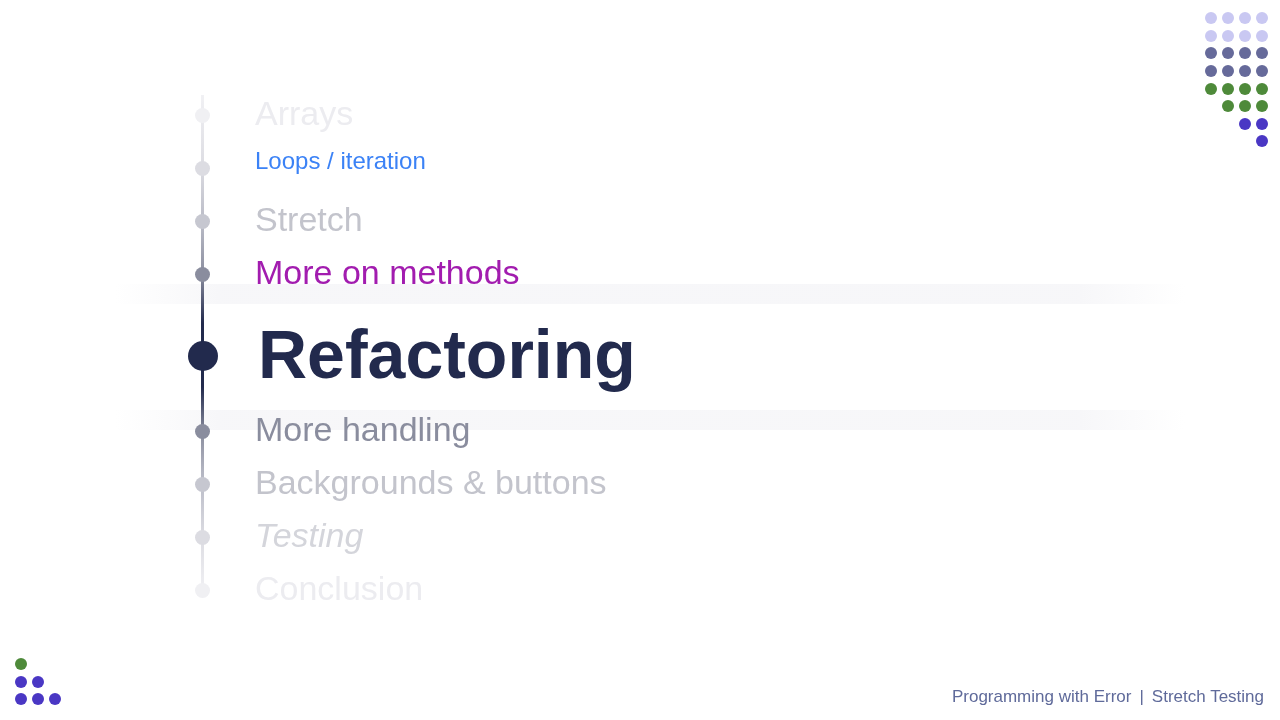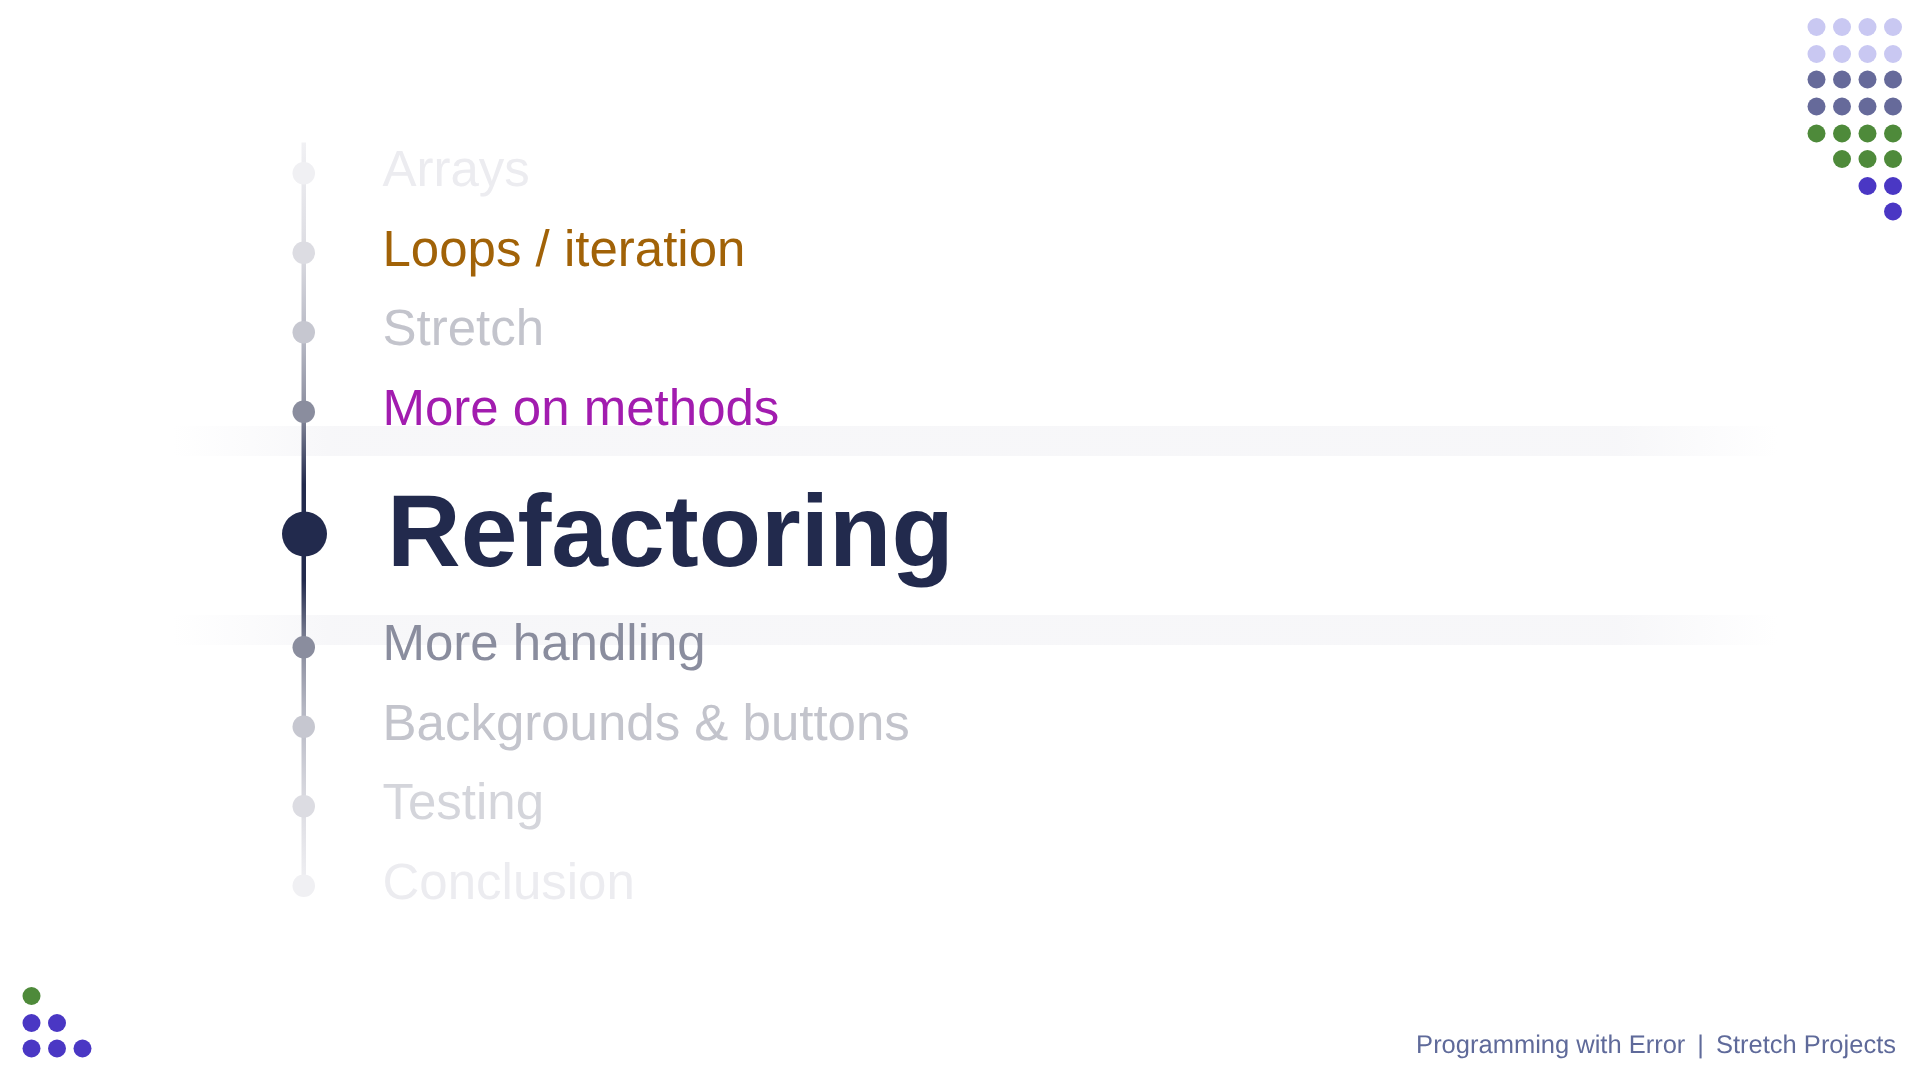--- a/index.html
+++ b/index.html
@@ -98,27 +98,27 @@
     <div class="tl-dot" style="left:195px; top:161px; width:15px; height:15px; background:#dcdce2;"></div>
     <div class="tl-dot" style="left:195px; top:214px; width:15px; height:15px; background:#c6c7d0;"></div>
     <div class="tl-dot" style="left:195px; top:267px; width:15px; height:15px; background:#8a8d9e;"></div>
     <div class="tl-dot" style="left:188px; top:341px; width:30px; height:30px; background:#222a4d;"></div>
     <div class="tl-dot" style="left:195px; top:424px; width:15px; height:15px; background:#8a8d9e;"></div>
     <div class="tl-dot" style="left:195px; top:477px; width:15px; height:15px; background:#c6c7d0;"></div>
     <div class="tl-dot" style="left:195px; top:530px; width:15px; height:15px; background:#dcdce2;"></div>
     <div class="tl-dot" style="left:195px; top:583px; width:15px; height:15px; background:#f0f0f3;"></div>
 
     <div class="tl-label" style="top:96px; font-size:34px; color:#ececf0;">Arrays</div>
-    <div class="tl-label" style="top:149px; font-size:34px; color:#a16207;">Loops / iteration</div>
+    <div class="tl-label" style="top:149px; font-size:24px; color:#3b82f6;">Loops / iteration</div>
     <div class="tl-label" style="top:202px; font-size:34px; color:#c3c4cc;">Stretch</div>
     <div class="tl-label" style="top:255px; font-size:34px; color:#a21caf;">More on methods</div>
     <div class="tl-label active" style="top:320px;">Refactoring</div>
     <div class="tl-label" style="top:412px; font-size:34px; color:#8a8d9e;">More handling</div>
     <div class="tl-label" style="top:465px; font-size:34px; color:#c3c4cc;">Backgrounds &amp; buttons</div>
-    <div class="tl-label" style="top:518px; font-size:34px; color:#d4d5db;">Testing</div>
+    <div class="tl-label" style="top:518px; font-size:34px; color:#d4d5db;font-style:italic;">Testing</div>
     <div class="tl-label" style="top:571px; font-size:34px; color:#ececf0;">Conclusion</div>
   </div>
 
   <div class="dots-grid" style="left:0; top:0;">
 
     <div class="dot" style="left:1205px; top:12px; background:#c9c8f2;"></div>
     <div class="dot" style="left:1222px; top:12px; background:#c9c8f2;"></div>
     <div class="dot" style="left:1239px; top:12px; background:#c9c8f2;"></div>
     <div class="dot" style="left:1256px; top:12px; background:#c9c8f2;"></div>
 
@@ -155,16 +155,16 @@
   <div class="dots-grid" style="left:0; top:0;">
     <div class="dot" style="left:15px; top:658px; background:#4e8a3a;"></div>
     <div class="dot" style="left:15px; top:676px; background:#4a37c4;"></div>
     <div class="dot" style="left:32px; top:676px; background:#4a37c4;"></div>
     <div class="dot" style="left:15px; top:693px; background:#4a37c4;"></div>
     <div class="dot" style="left:32px; top:693px; background:#4a37c4;"></div>
     <div class="dot" style="left:49px; top:693px; background:#4a37c4;"></div>
   </div>
 
   <div class="footer">
-    <span>Programming with Error</span><span class="sep">|</span><span>Stretch Projects</span>
+    <span>Programming with Error</span><span class="sep">|</span><span>Stretch Testing</span>
   </div>
 
 </div>
 
 </body></html>

